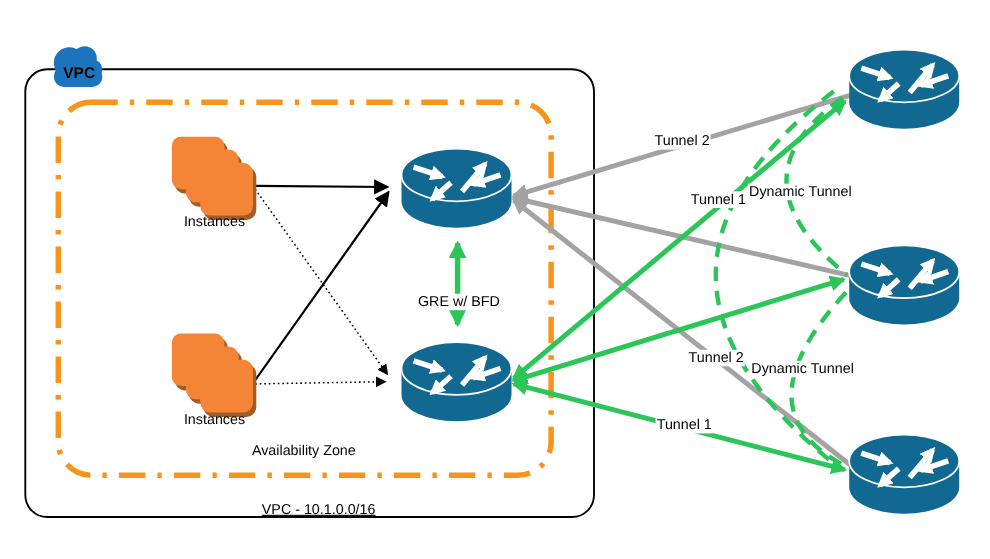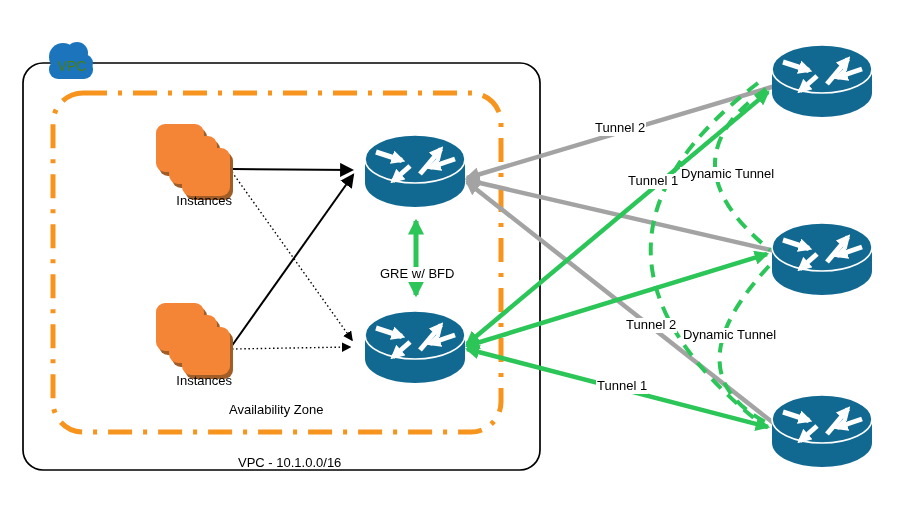--- a/index.html
+++ b/index.html
@@ -2,22 +2,22 @@
 <html style="--router-blue: #116992; --cloud-blue: #1C75BC; --instance-orange: #F58536; --instance-shadow: #A05D28; --az-border-orange: #F7941D; --tunnel-gray: #A3A3A3; --tunnel-green: #2BC558; --line-black: #000000;"><head>
 <meta charset="utf-8">
 <style>
   html,body{margin:0;padding:0;background:#fff;}
   .canvas{position:relative;width:900px;height:508px;background:#fff;overflow:hidden;
           font-family:"Liberation Sans",sans-serif;}
   .canvas svg{position:absolute;left:0;top:0;}
   .lbl{position:absolute;font-size:13px;line-height:1.15;color:#000;white-space:nowrap;
        background:#fff;padding:0 1px;}
   .lbl.clear{background:transparent;padding:0;}
-  .lbl.center{text-align:right;}
-  .vpc-badge{position:absolute;font-size:14px;font-weight:normal;color:#4d7c0f;
+  .lbl.center{text-align:center;}
+  .vpc-badge{position:absolute;font-size:14px;font-weight:bold;color:#000000;
              text-align:center;background:transparent;}
   
   .vpc-rect{fill:none;stroke:var(--line-black);stroke-width:1.7;}
   .az-rect{fill:none;stroke:var(--az-border-orange);stroke-width:5;
            stroke-dasharray:24 11 4 11;}
   .blk{stroke:var(--line-black);stroke-width:2;fill:none;}
   .blk.dot{stroke-width:1.4;stroke-dasharray:1.5 2.6;}
   .gry{stroke:var(--tunnel-gray);stroke-width:4.5;fill:none;}
   .grn{stroke:var(--tunnel-green);stroke-width:4.5;fill:none;}
   .grn-dash{stroke:var(--tunnel-green);stroke-width:4;fill:none;stroke-dasharray:13 9;}
@@ -114,21 +114,21 @@
   </svg>
 
   <div class="vpc-badge" style="left:53px;top:58px;width:38px;">VPC</div>
 
   <div class="lbl clear center" style="left:158px;top:194px;width:74px;">Instances</div>
   <div class="lbl clear center" style="left:158px;top:374px;width:74px;">Instances</div>
 
   <div class="lbl" style="left:379px;top:267px;">GRE w/ BFD</div>
 
   <div class="lbl" style="left:228px;top:403px;">Availability Zone</div>
-  <div class="lbl clear" style="left:238px;top:456px;">VPC - 10.1.0.0/16</div>
+  <div class="lbl clear" style="left:238px;top:456px;text-decoration:underline;">VPC - 10.1.0.0/16</div>
 
   <div class="lbl" style="left:594px;top:121px;">Tunnel 2</div>
   <div class="lbl" style="left:627px;top:174px;">Tunnel 1</div>
   <div class="lbl" style="left:680px;top:167px;">Dynamic Tunnel</div>
   <div class="lbl" style="left:625px;top:318px;">Tunnel 2</div>
   <div class="lbl" style="left:682px;top:328px;">Dynamic Tunnel</div>
   <div class="lbl" style="left:596px;top:379px;">Tunnel 1</div>
 
 </div>
 

